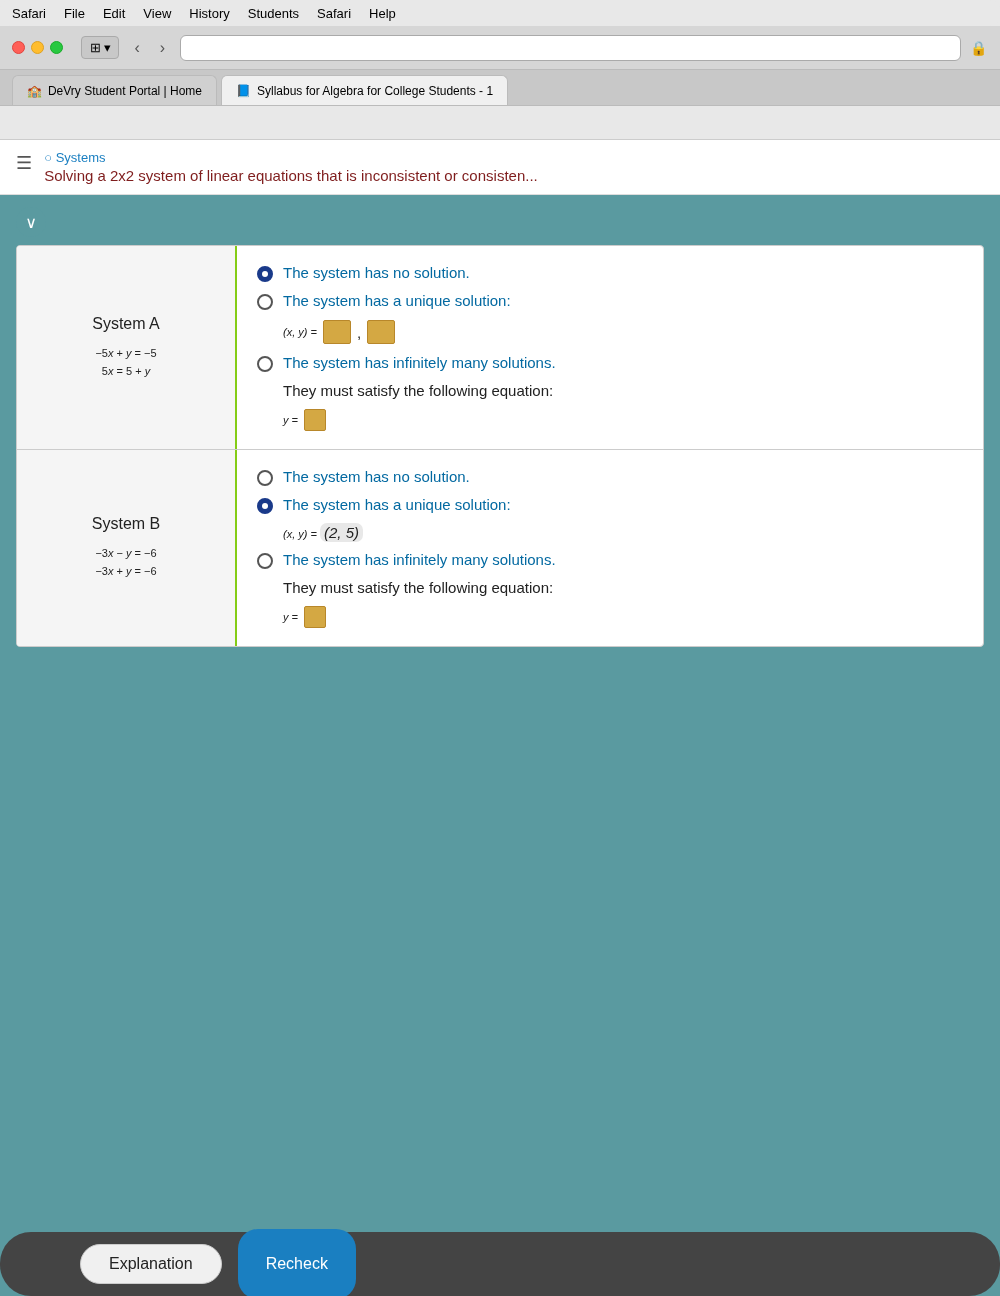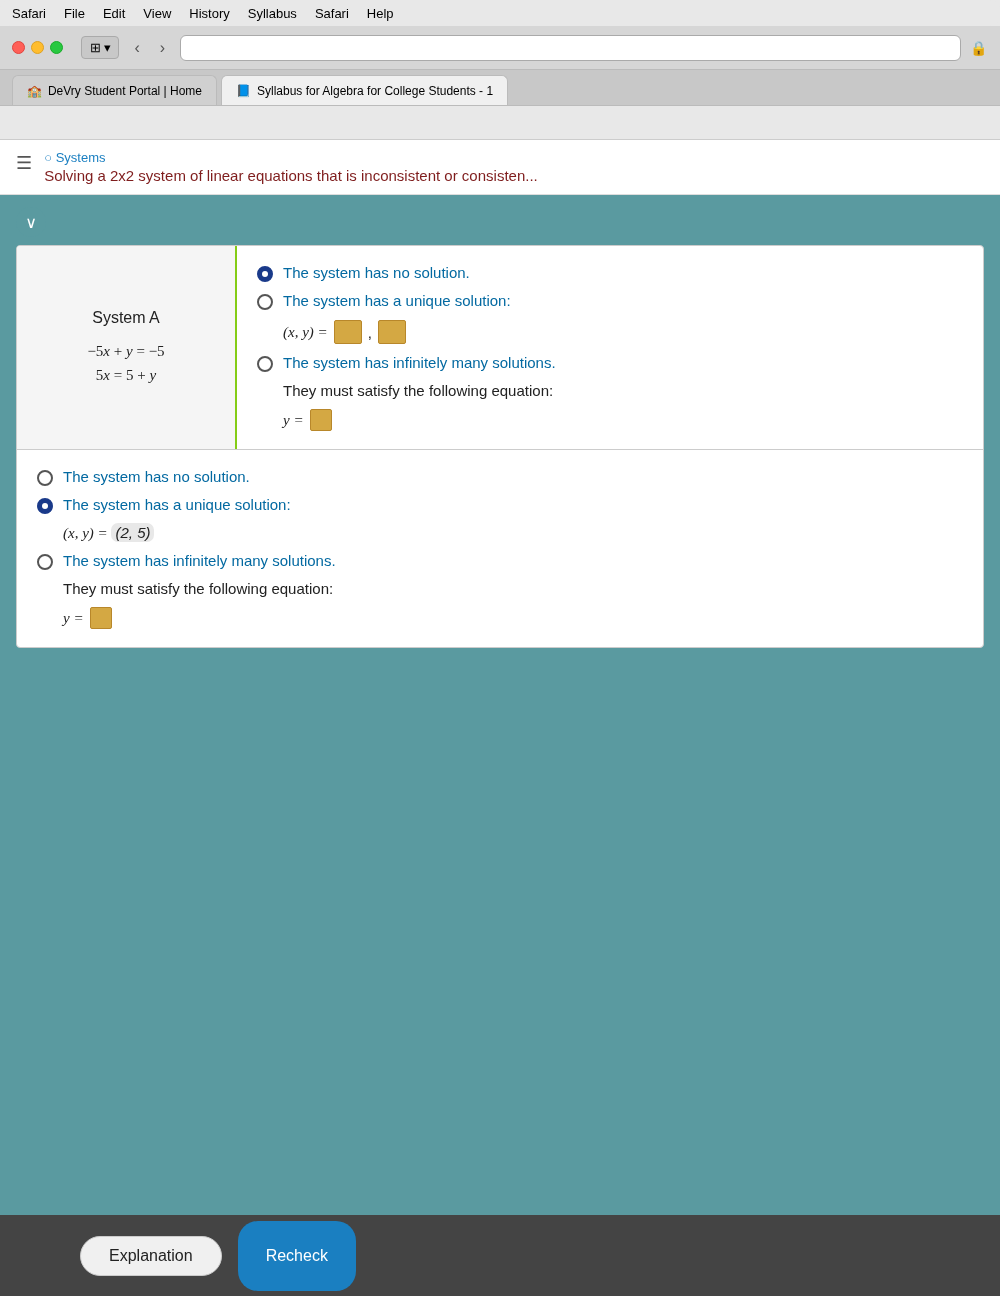--- a/index.html
+++ b/index.html
@@ -338,26 +338,27 @@
       font-style: italic;
       color: #222;
     }
 
     
     .bottom-bar {
       position: absolute;
       bottom: 0;
       left: 0;
       right: 0;
-      height: 81px;
+      height: 64px;
       background: #444;
       display: flex;
       align-items: center;
       padding: 0 80px;
       gap: 16px;
+      border-radius: 31px;
     }
 
     .btn-explanation {
       padding: 10px 28px;
       background: #f0f0f0;
       border: 1px solid #ccc;
       border-radius: 20px;
       font-size: 16px;
       color: #222;
       cursor: pointer;
@@ -380,36 +381,36 @@
       left: 0;
       top: 140px;
       bottom: 0;
       width: 18px;
       background: #3a8a8a;
     }
 
     .italic { font-style: italic; }
 
     .math-text {
-      font-family: Liberation Serif, serif;
-      font-size: 15px;
+      font-family: Liberation Sans, sans-serif;
+      font-size: 11px;
     }
   </style>
 </head>
 <body>
 
 <div class="window-chrome">
 
   <div class="menu-bar">
     <span>Safari</span>
     <span>File</span>
     <span>Edit</span>
     <span>View</span>
     <span>History</span>
-    <span>Syllabus</span>
+    <span>Students</span>
     <span>Safari</span>
     <span>Help</span>
   </div>
 
   <div class="toolbar">
     <div class="traffic-lights">
       <div class="tl tl-red"></div>
       <div class="tl tl-yellow"></div>
       <div class="tl tl-green"></div>
     </div>
@@ -492,20 +493,27 @@
           </div>
           <div class="satisfy-text">They must satisfy the following equation:</div>
           <div class="y-equals-line">
             <span class="math-text italic">y =</span>
             <span class="input-box-small"></span>
           </div>
         </div>
       </div>
 
       <div class="system-row">
+        <div class="system-left">
+          <div class="system-name">System B</div>
+          <div class="system-equations">
+            <div class="math-text">−3<span class="italic">x</span> − <span class="italic">y</span> = −6</div>
+            <div class="math-text">−3<span class="italic">x</span> + <span class="italic">y</span> = −6</div>
+          </div>
+        </div>
         <div class="system-right">
 
           <div class="radio-option">
             <div class="radio-circle"></div>
             <span>The system has no solution.</span>
           </div>
 
           <div class="radio-option">
             <div class="radio-dot"></div>
             <span>The system has a unique solution:</span>

